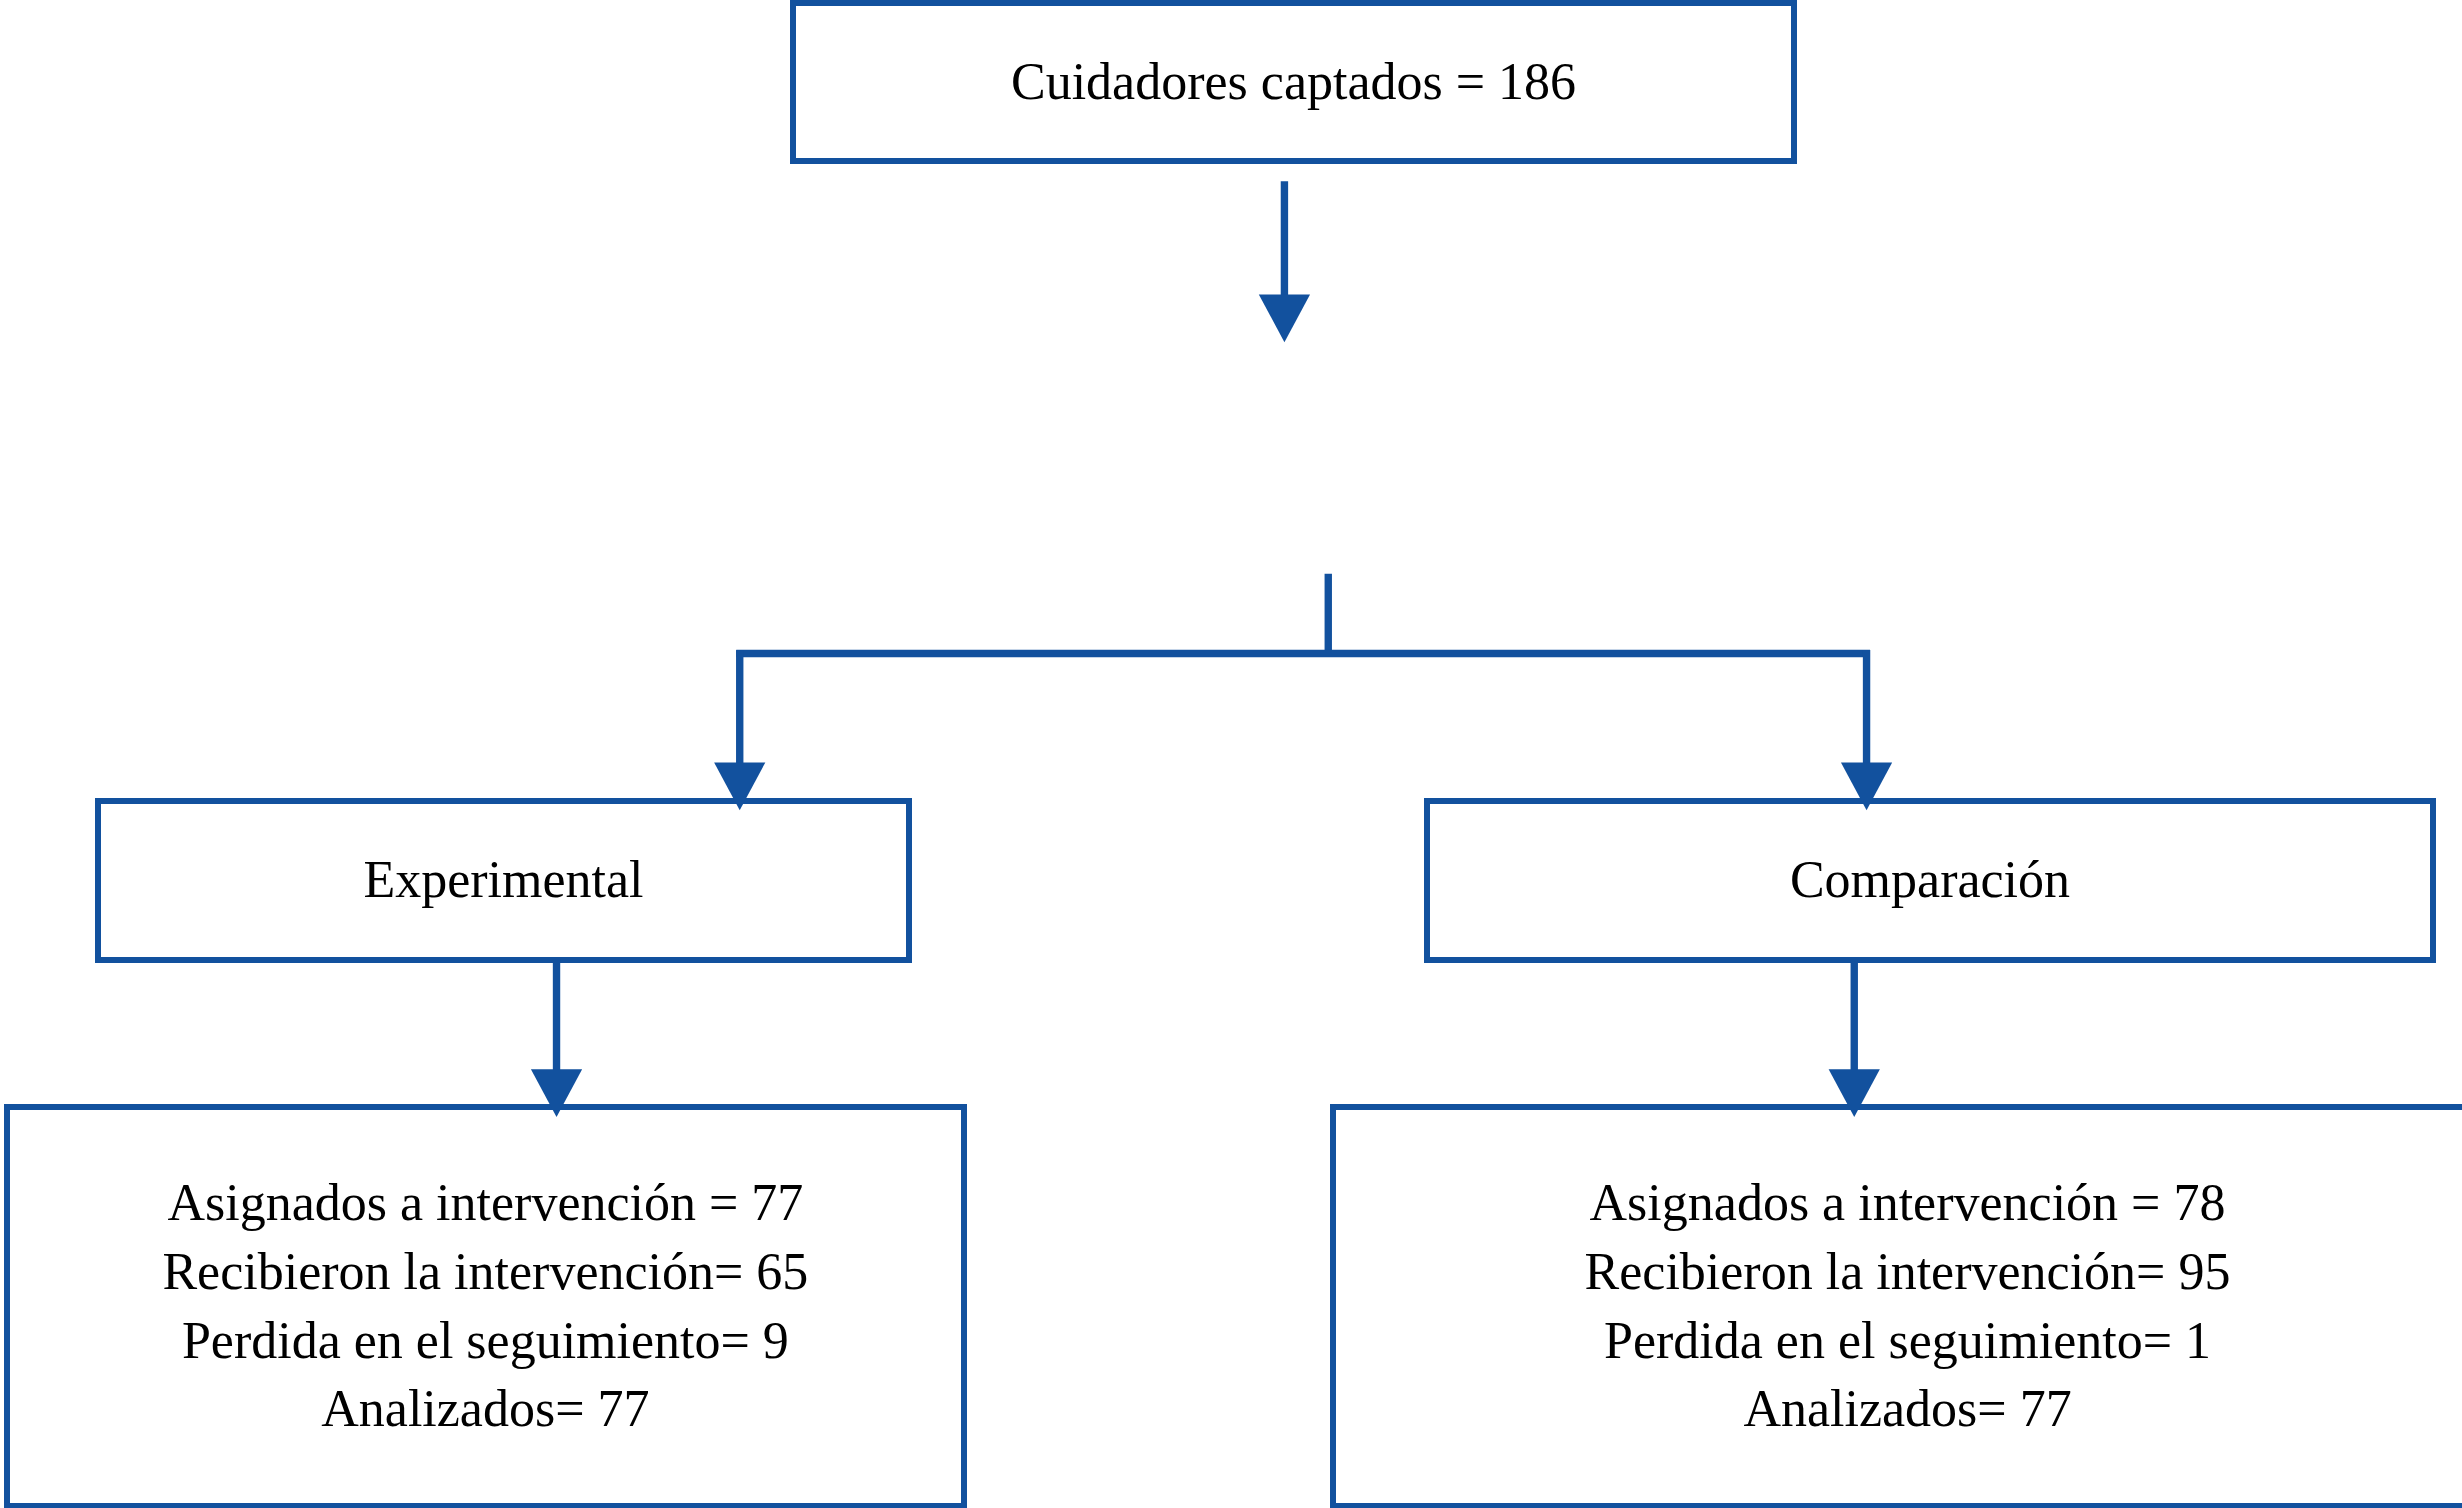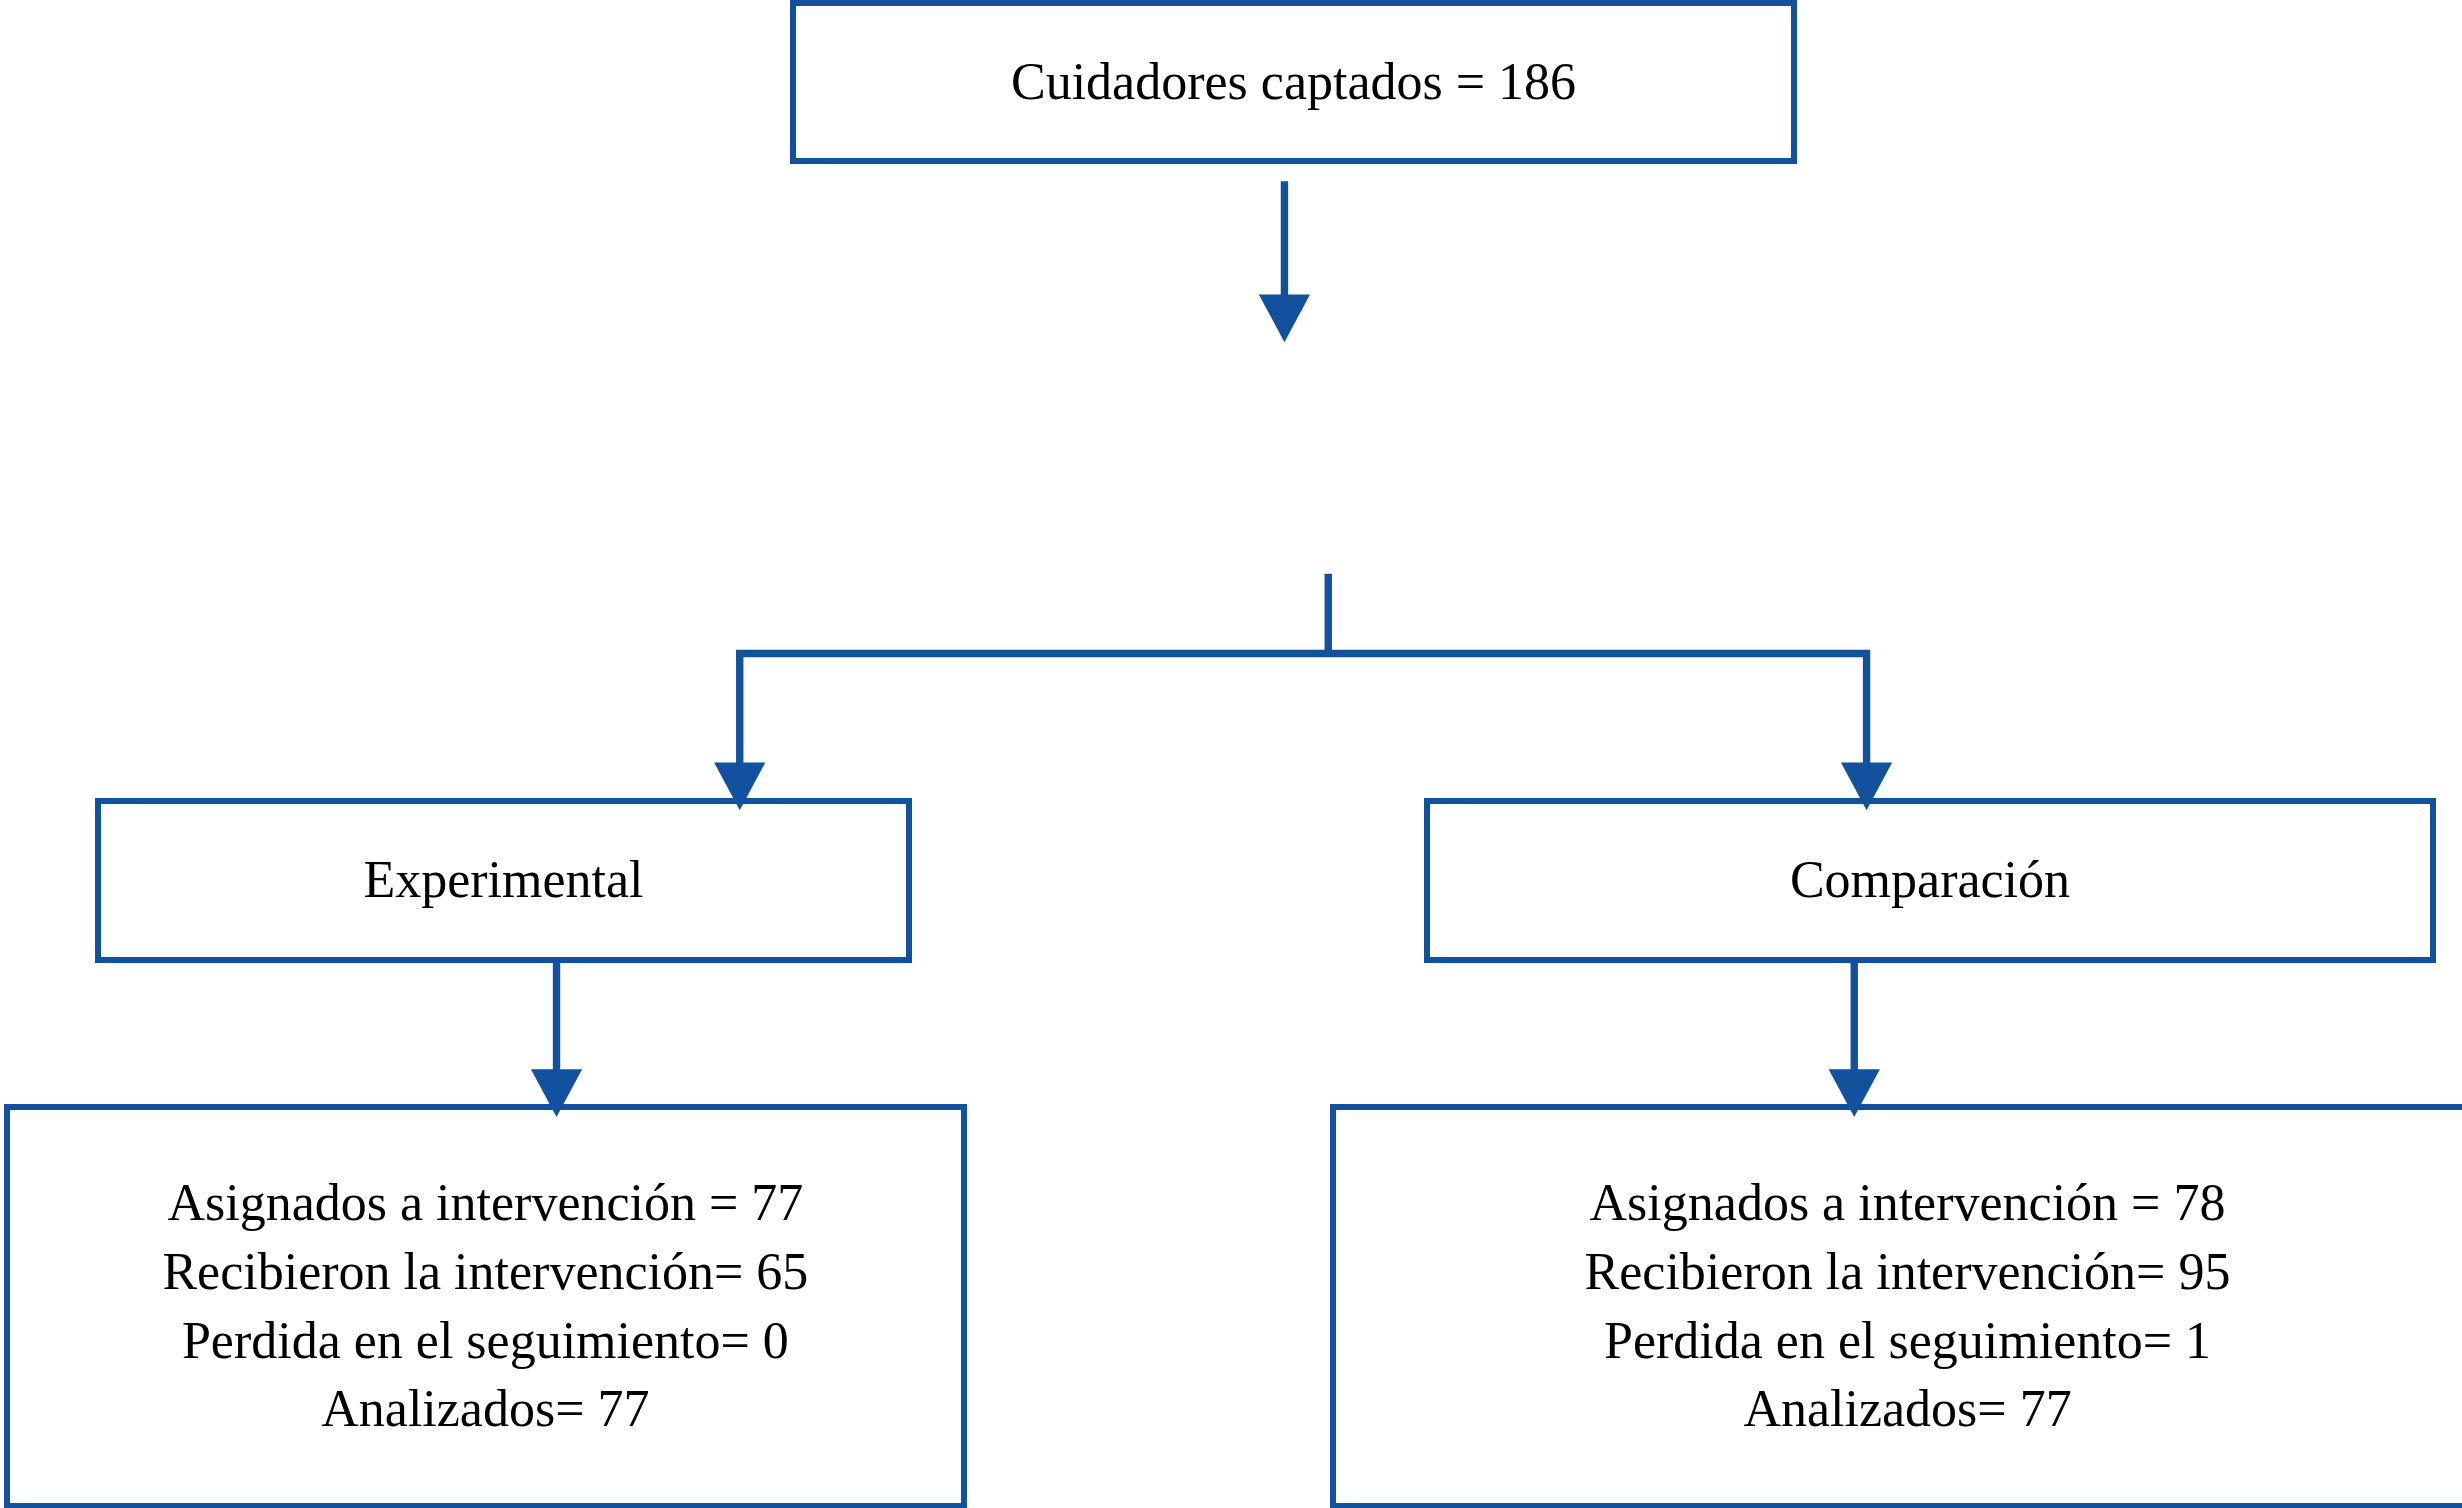--- a/index.html
+++ b/index.html
@@ -49,21 +49,21 @@
     <div class="line">Experimental</div>
   </div>
 
   <div class="box" id="box-comparison-group">
     <div class="line">Comparación</div>
   </div>
 
   <div class="box" id="box-experimental-outcomes">
     <div class="line">Asignados a intervención = 77</div>
     <div class="line">Recibieron la intervención= 65</div>
-    <div class="line">Perdida en el seguimiento= 0</div>
+    <div class="line">Perdida en el seguimiento= 9</div>
     <div class="line">Analizados= 77</div>
   </div>
 
   <div class="box" id="box-comparison-outcomes">
     <div class="line">Asignados a intervención = 78</div>
     <div class="line">Recibieron la intervención= 95</div>
     <div class="line">Perdida en el seguimiento= 1</div>
     <div class="line">Analizados= 77</div>
   </div>
 

